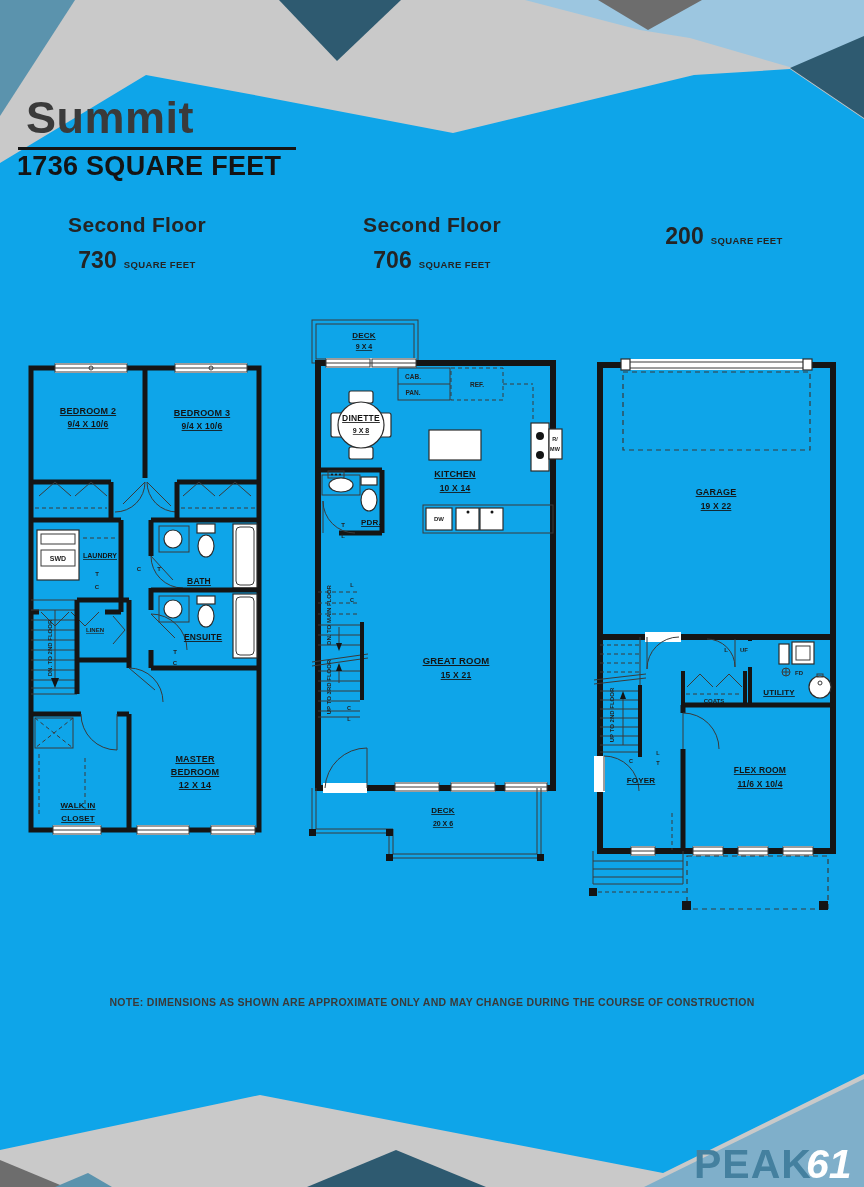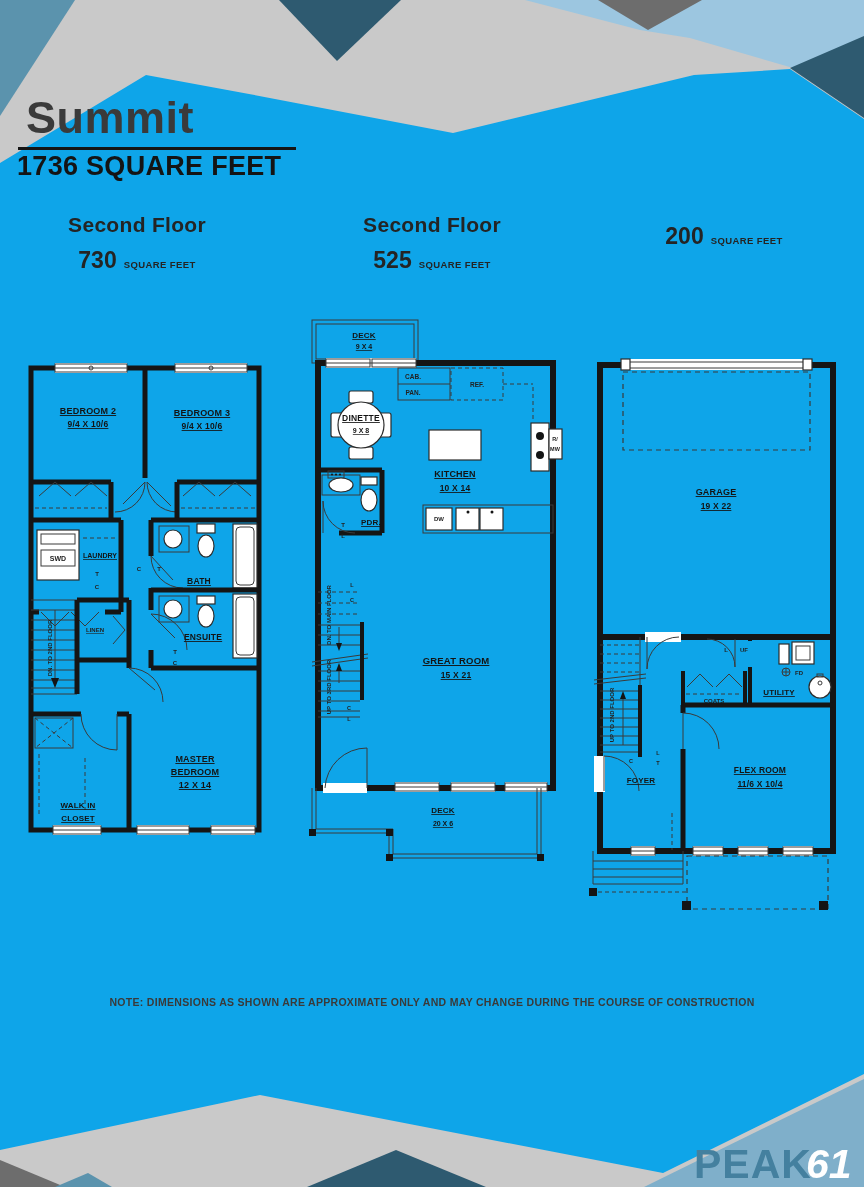--- a/index.html
+++ b/index.html
@@ -60,21 +60,21 @@
   <div class="floor-head" style="left:32px">
     <div class="floor-name">Second Floor</div>
     <div class="floor-sub">
       <span class="floor-num">730</span>
       <span class="floor-unit">SQUARE FEET</span>
     </div>
   </div>
   <div class="floor-head" style="left:327px">
     <div class="floor-name">Second Floor</div>
     <div class="floor-sub">
-      <span class="floor-num">525</span>
+      <span class="floor-num">706</span>
       <span class="floor-unit">SQUARE FEET</span>
     </div>
   </div>
   <div class="floor-head" style="left:619px">
     <div class="floor-sub">
       <span class="floor-num">200</span>
       <span class="floor-unit">SQUARE FEET</span>
     </div>
   </div>
 

